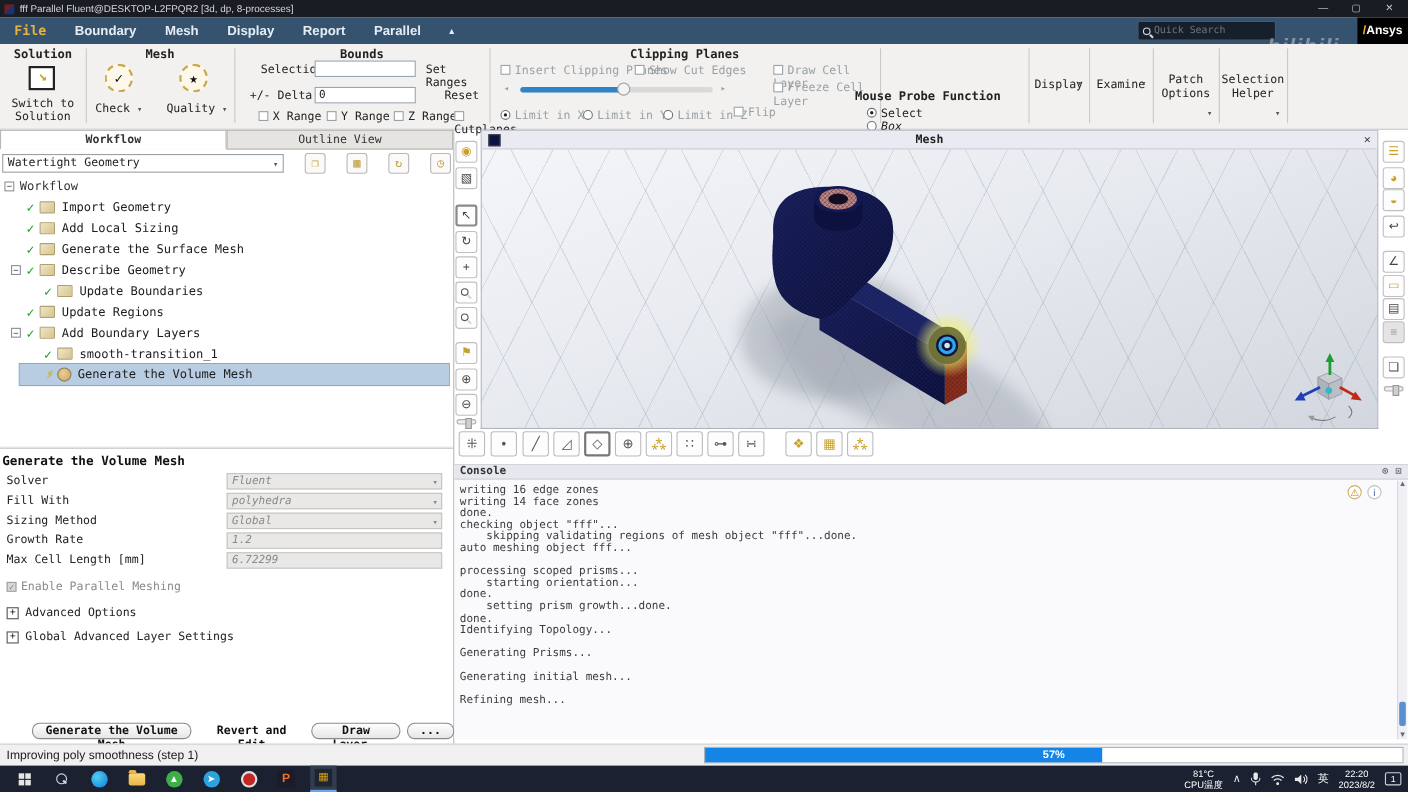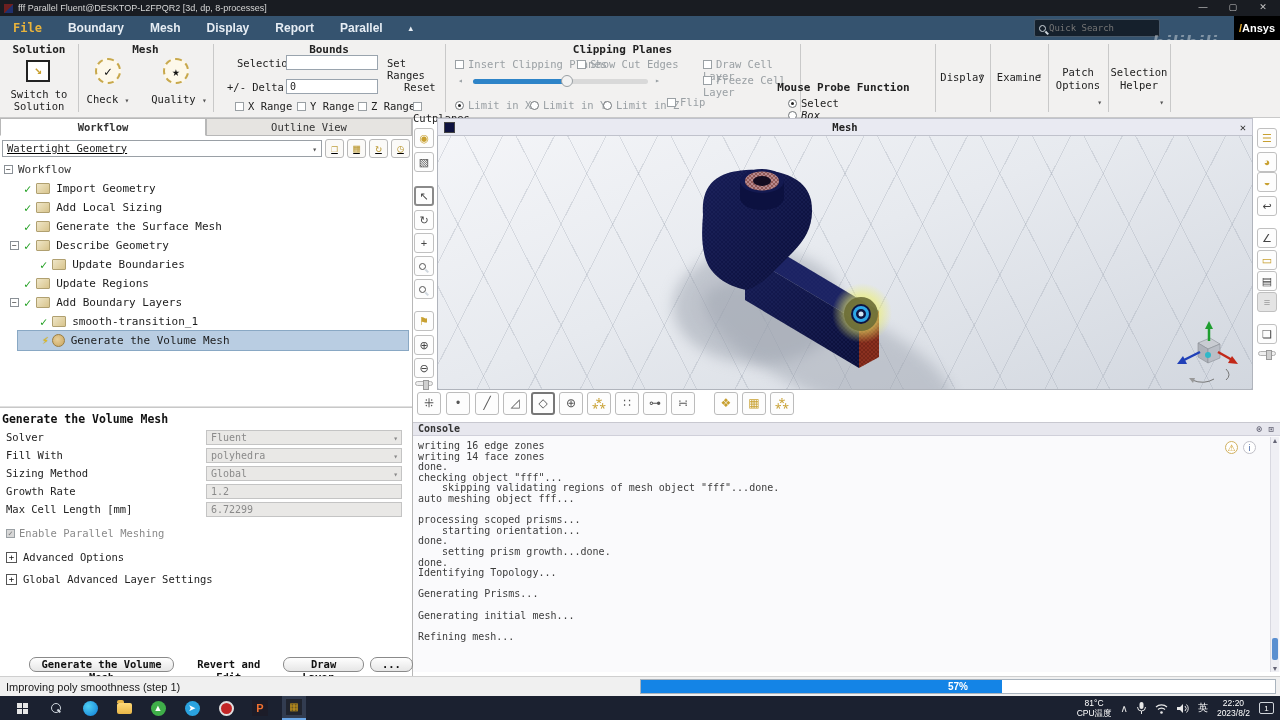--- a/index.html
+++ b/index.html
@@ -40,38 +40,38 @@
   .dropbtn .dd { position:absolute; bottom:3px; right:6px; }
   .slider-track { position:absolute; height:5px; border-radius:3px; background:#d9d9d9; }
   .slider-fill { height:5px; border-radius:3px 0 0 3px; background:#2e84c8; width:52%; }
   .slider-knob { position:absolute; top:-4px; width:12px; height:12px; border-radius:50%; background:#f2f2f2; border:1px solid #9aa0a4; }
 
   
   #left-panel { position:absolute; left:0; top:118px; width:413px; height:558px; background:#fff; border-right:1px solid #b8b8b8; font-family:"DejaVu Sans Mono", monospace; }
   #lp-tabs { display:flex; height:18px; background:#d8d6d3; }
   .lp-tab { width:50%; text-align:center; font-size:10.5px; line-height:17px; color:#333; background:#e6e4e1; border:1px solid #b8b8b8; border-bottom:1px solid #b8b8b8; }
   .lp-tab.active { background:#fff; border-bottom:1px solid #fff; font-weight:bold; }
-  #wf-select-row { display:flex; align-items:center; height:24px; padding:2px 2px 2px 2px; gap:3px;text-decoration:underline; }
+  #wf-select-row { display:flex; align-items:center; height:24px; padding:2px 2px 2px 2px; gap:19px; }
   #wf-select { flex:1; height:17px; border:1px solid #9aa0a6; background:#fff; font-size:10.5px; line-height:15px; padding:0 4px; position:relative; color:#222; }
   #wf-select .dd { position:absolute; right:4px; top:1px; }
   .tool20 { width:19px; height:19px; border:1px solid #b8b8b8; border-radius:3px; background:#fbfaf8; color:#c0a040; font-size:11px; text-align:center; line-height:17px; }
   #tree { position:relative; height:247px; overflow:hidden; border-bottom:1px solid #e0e0e0; }
   .trow { display:flex; align-items:center; height:19px; font-size:11px; color:#1c1c1c; }
   .texp { width:9px; height:9px; border:1px solid #8a9096; background:#fff; font-size:8px; line-height:7px; text-align:center; color:#333; margin-right:5px; }
   .tchk { color:#1e9e1e; font-weight:bold; font-size:12px; margin-right:5px; }
   .ticon { width:14px; height:11px; background:linear-gradient(135deg,#efe6c8,#d8c48c); border:1px solid #b0a070; margin-right:6px; border-radius:1px; }
   .ticon.round { width:13px; height:13px; border-radius:50%; background:radial-gradient(circle at 40% 40%,#e8cf9a,#c8a560); border:1px solid #9a7c40; }
   .trow.selected { background:#b9cde2; outline:1px solid #89a8c4; }
   .bolt { color:#e8c020; font-size:11px; margin-right:3px; text-shadow:0 0 1px #a08000; }
 
   #task-panel { border-top:1px solid #c8c8c8; }
   #task-title { font-size:11.5px; font-weight:bold; color:#111; padding:4px 0 2px 2px; }
   .frow { display:flex; align-items:center; height:18px; margin:0 0 0 6px; font-size:10.5px; color:#222; }
   .frow .flabel { width:200px; }
-  .fval { width:196px; height:15px; background:#e9e8e6; border:1px solid #c4c4c4; color:#8a8a8a; font-size:10px; line-height:13px; padding:0 4px; position:relative; }
+  .fval { width:196px; height:15px; background:#e9e8e6; border:1px solid #c4c4c4; color:#8a8a8a; font-size:10px; line-height:13px; padding:0 4px; position:relative;font-style:italic; }
   .fval .dd { position:absolute; right:3px; top:1px; color:#888; }
   .pluss { display:inline-block; width:11px; height:11px; border:1px solid #555; background:#fff; font-size:9px; line-height:9px; text-align:center; color:#111; margin-right:6px; }
   .lp-bottom-btns { position:absolute; left:0; bottom:4px; width:413px; display:flex; gap:6px; padding-left:29px; }
   .pbtn { height:15px; border:1px solid #8a8a8a; border-radius:7px; background:linear-gradient(#fefefe,#e6e6e6); font-size:10.5px; font-weight:bold; font-family:"DejaVu Sans Mono", monospace; line-height:13px; padding:0 8px; color:#111; }
 
   
   #gfx-title { position:absolute; left:437px; top:118px; width:816px; height:18px; background:#e9eaf2; border:1px solid #c0c2cc; font-size:10.5px; font-weight:bold; font-family:"DejaVu Sans Mono", monospace; text-align:center; line-height:16px; color:#222; }
   #gfx-title .close { position:absolute; right:6px; top:0; font-weight:normal; color:#333; }
   #gfx-title .gthumb { position:absolute; left:6px; top:3px; width:11px; height:11px; background:#0e1240; border:1px solid #444; }
   #gfx-canvas { position:absolute; left:437px; top:136px; width:816px; height:254px; border:1px solid #b0b4bc; border-top:none; overflow:hidden;

